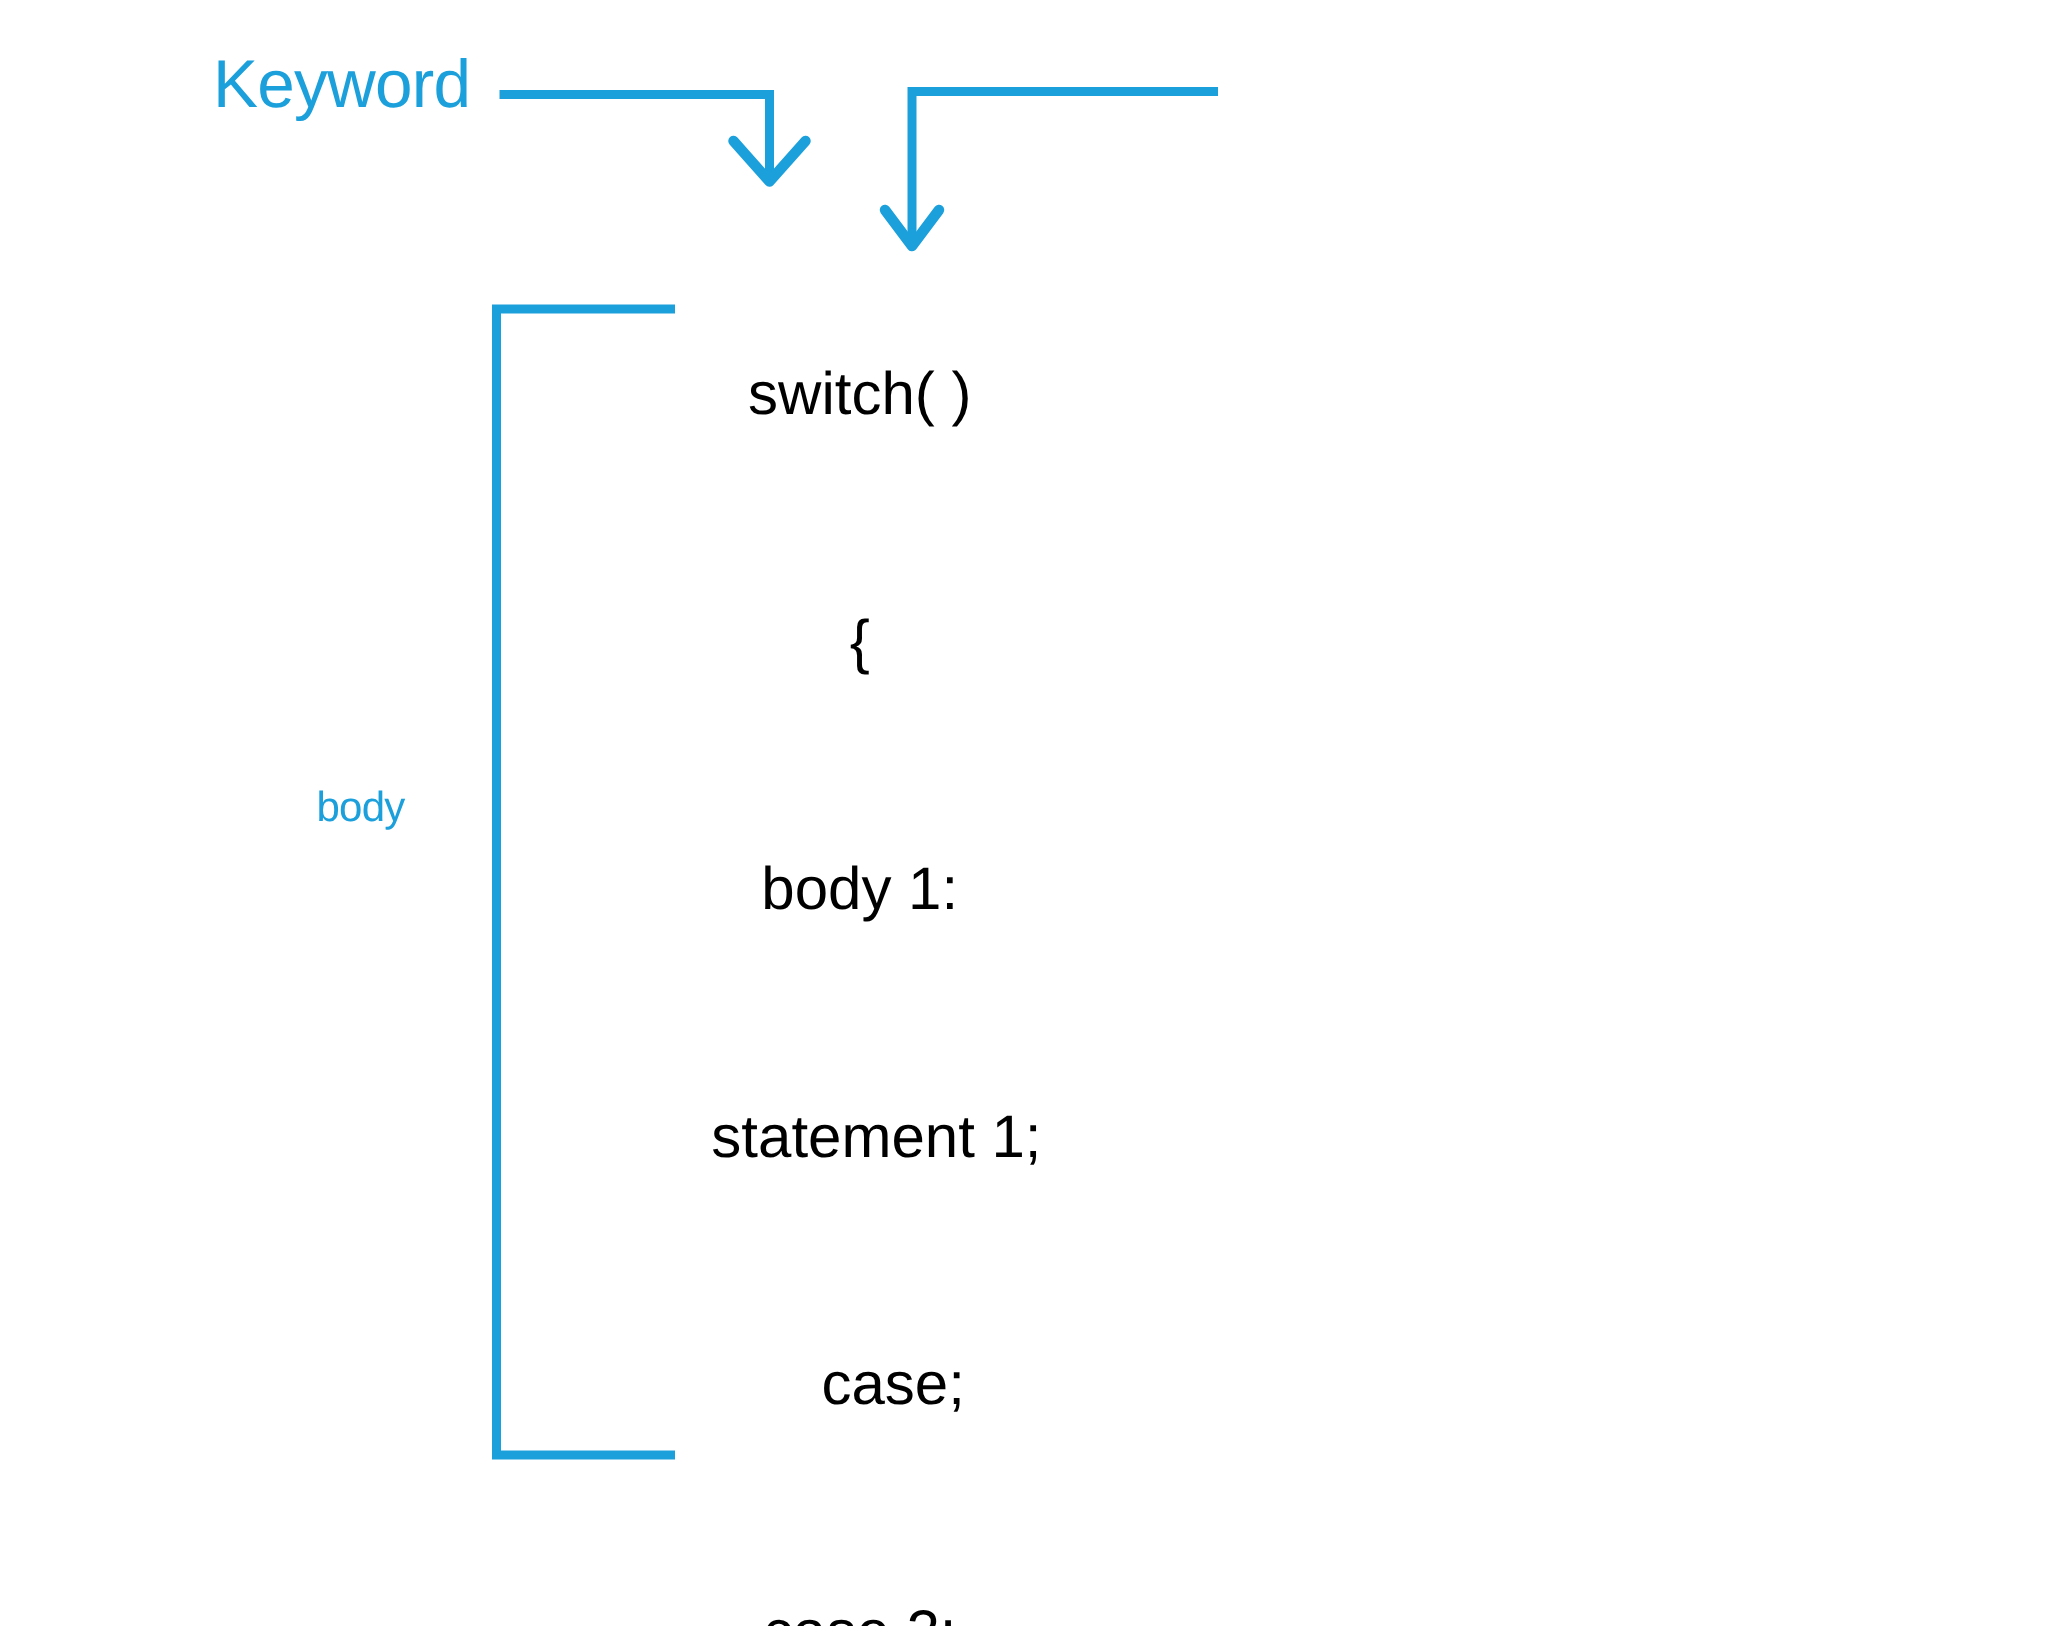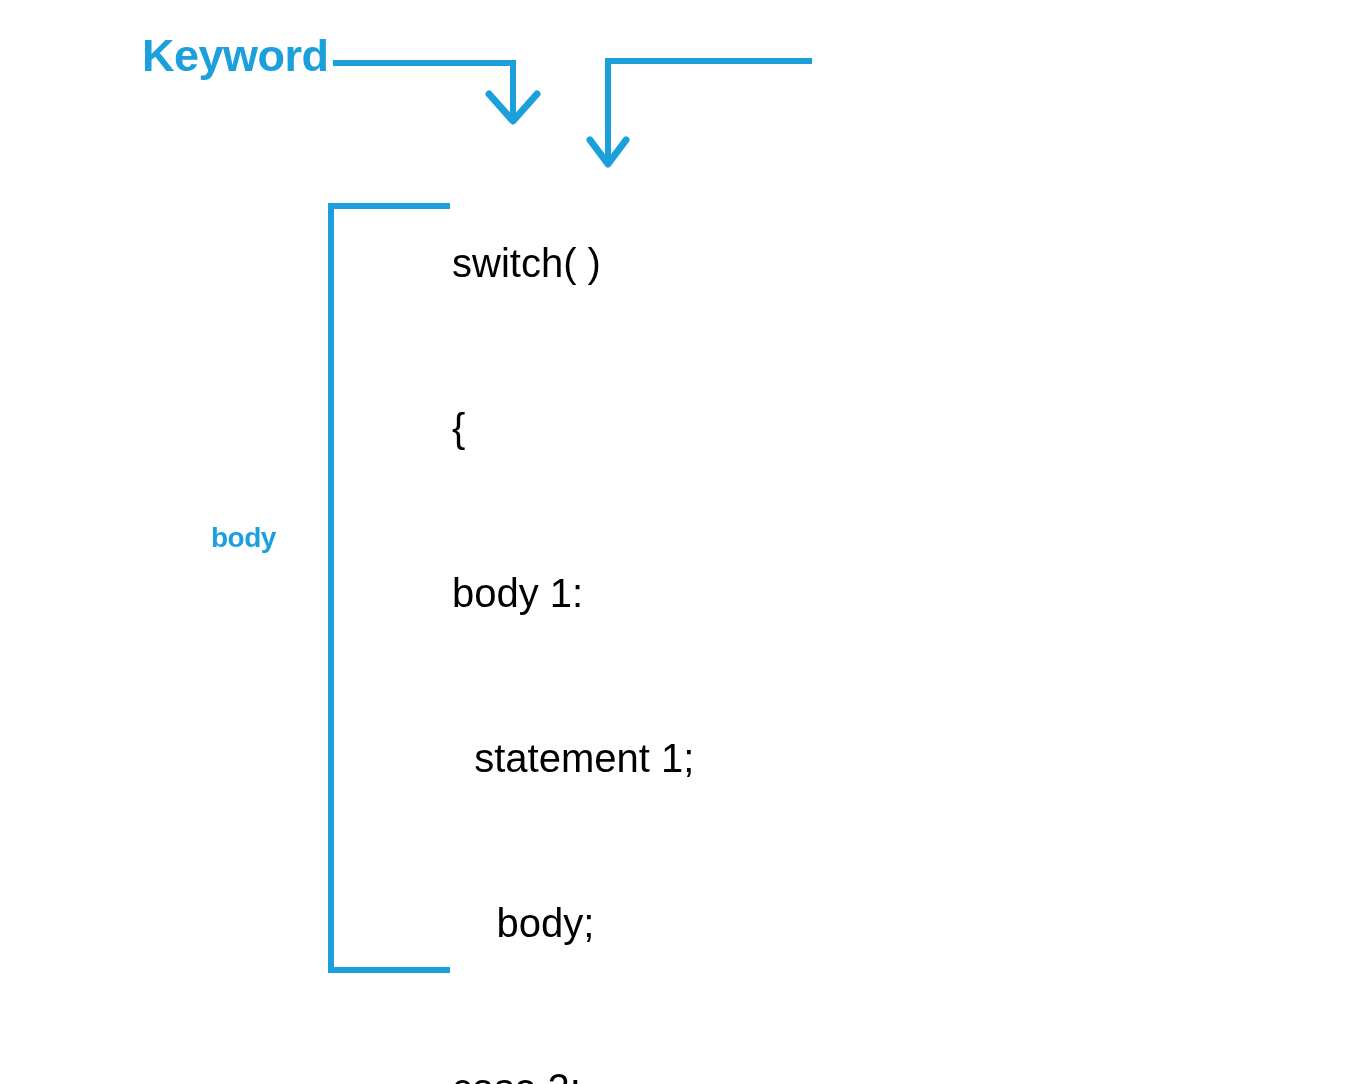--- a/index.html
+++ b/index.html
@@ -18,21 +18,21 @@
     background: #ffffff;
     overflow: hidden;
   }
 
   
   .anno-label {
     position: absolute;
     color: #1CA0DC;
     font-size: 45px;
     line-height: 1;
-    font-weight: 700;
+    font-weight: 400;
     white-space: nowrap;
     letter-spacing: -0.5px;
   }
   #label-keyword   { left: 142px; top: 33px; }
   #label-parameter { left: 823px; top: 33px; }
   #label-body      { left: 211px; top: 524px; font-size: 28px; }
 
   
   #leaders {
     position: absolute;
@@ -51,20 +51,21 @@
     font-family: "Liberation Sans", "DejaVu Sans", sans-serif;
     font-size: 40px;
     line-height: 55px;
     color: #000000;
     white-space: pre;
     letter-spacing: 0px;
   }
   .code-line {
     height: 55px;
     white-space: pre;
+    text-align: center;
   }
 </style>
 </head>
 <body>
 
 <div id="canvas">
 
   <div class="anno-label" id="label-keyword">Keyword</div>
 
 
@@ -85,21 +86,21 @@
     <g>
       <path d="M 450 206 L 331 206 L 331 970 L 450 970" fill="none" stroke="#1CA0DC" stroke-width="6" stroke-linecap="butt" stroke-linejoin="miter"></path>
     </g>
   </svg>
 
   <div id="code-block">
     <div class="code-line">switch( )</div>
     <div class="code-line">{</div>
     <div class="code-line">body 1:</div>
     <div class="code-line">  statement 1;</div>
-    <div class="code-line">    body;</div>
+    <div class="code-line">    case;</div>
     <div class="code-line">case 2:</div>
     
     
     
     
     
     
     
     
     

